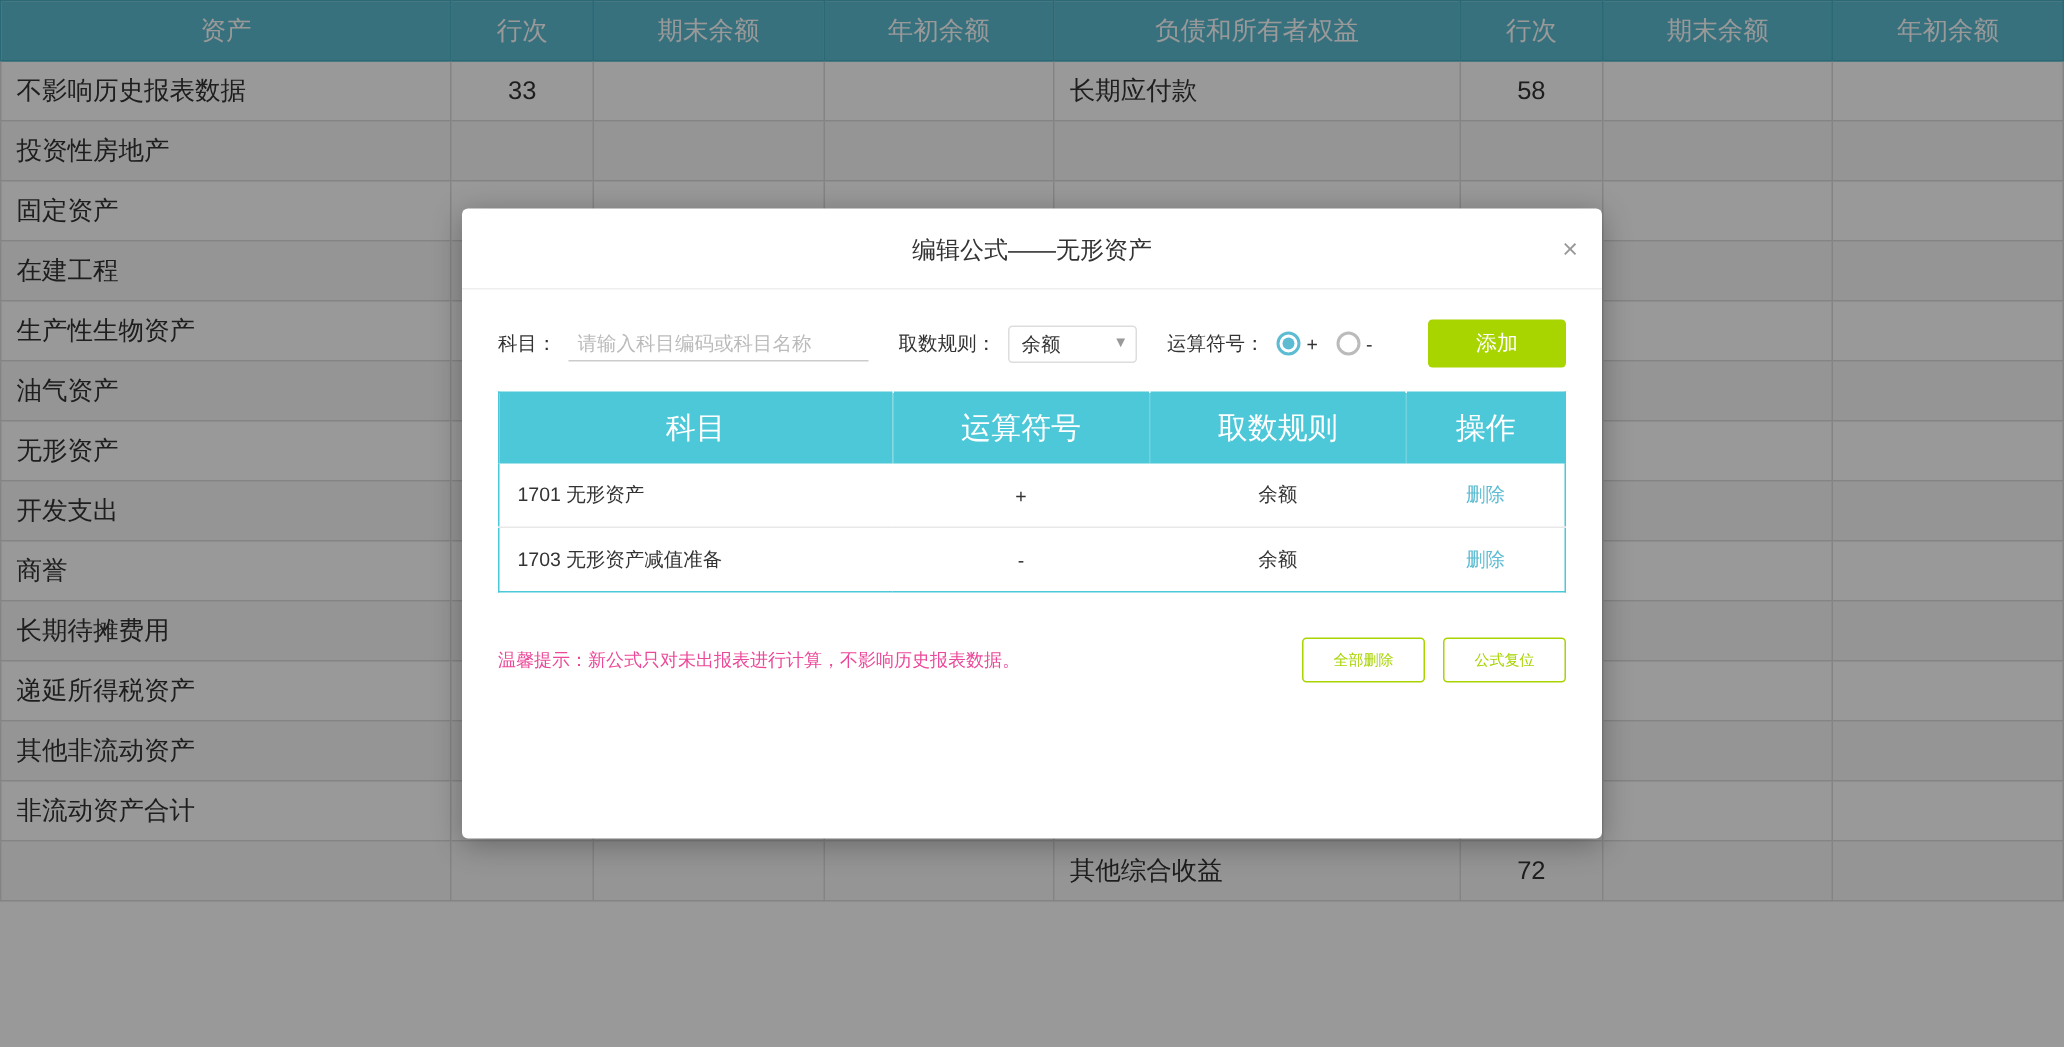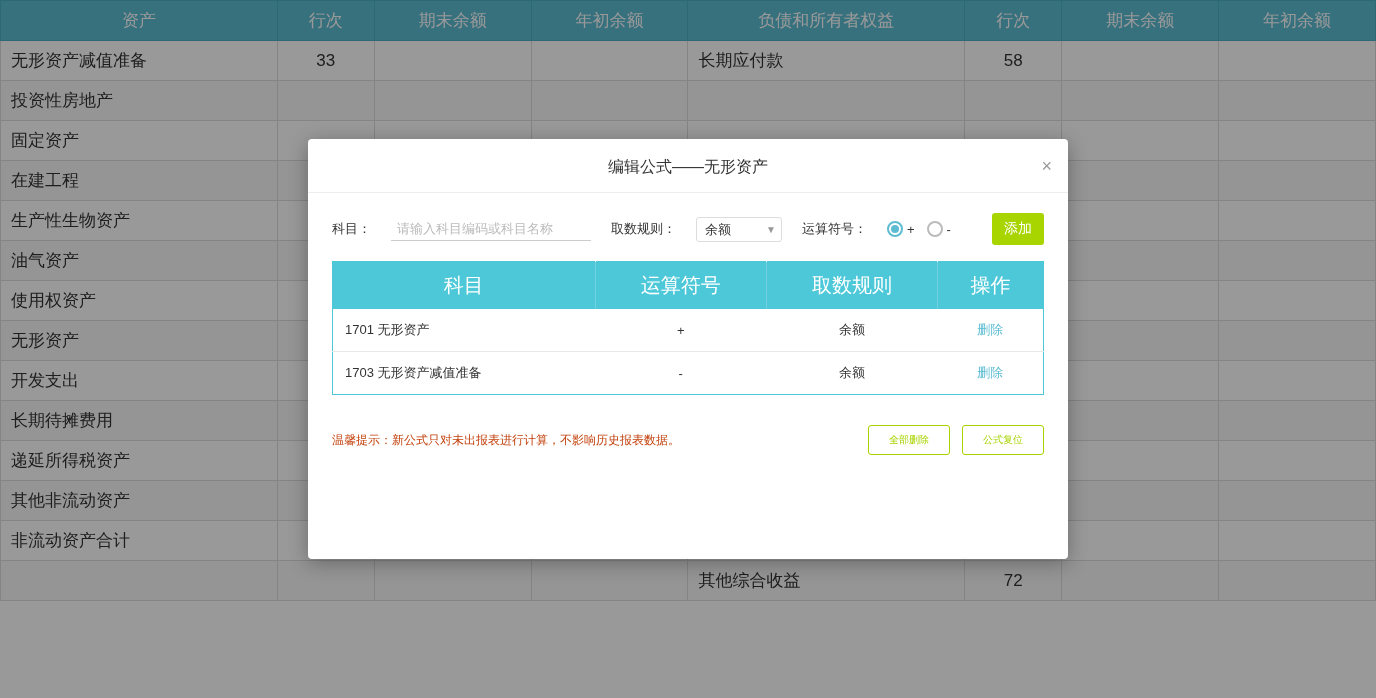--- a/index.html
+++ b/index.html
@@ -105,21 +105,21 @@
     .form-row {
       display: flex;
       align-items: center;
       padding: 20px 24px 16px;
       gap: 20px;
     }
 
     .form-group {
       display: flex;
       align-items: center;
-      gap: 20px;
+      gap: 8px;
     }
 
     .form-label {
       color: #333;
       white-space: nowrap;
       font-size: 13px;
     }
 
     .form-input {
       border: none;
@@ -209,21 +209,21 @@
       color: #333;
       font-size: 13px;
     }
 
     
     .btn-add {
       background: #a8d400;
       color: #fff;
       border: none;
       border-radius: 3px;
-      padding: 7px 12px;
+      padding: 7px 32px;
       font-size: 14px;
       cursor: pointer;
       white-space: nowrap;
       margin-left: auto;
     }
 
     
     .table-area {
       padding: 0 24px 16px;
     }
@@ -266,21 +266,21 @@
 
     
     .modal-footer {
       padding: 14px 24px 20px;
       display: flex;
       align-items: center;
       justify-content: space-between;
     }
 
     .footer-hint {
-      color: #c2410c;
+      color: #ec4899;
       font-size: 12px;
       text-align: center;
     }
 
     .footer-buttons {
       display: flex;
       gap: 12px;
     }
 
     .btn-outline {
@@ -305,21 +305,21 @@
         <th>期末余额</th>
         <th>年初余额</th>
         <th>负债和所有者权益</th>
         <th>行次</th>
         <th>期末余额</th>
         <th>年初余额</th>
       </tr>
     </thead>
     <tbody id="bg-tbody">
     <tr>
-          <td class="left-text">无形资产减值准备</td>
+          <td class="left-text">不影响历史报表数据</td>
           <td>33</td>
           <td></td>
           <td></td>
           <td class="left-text">长期应付款</td>
           <td>58</td>
           <td></td>
           <td></td>
         </tr>
         <tr>
           <td class="left-text">投资性房地产</td>
@@ -365,41 +365,41 @@
           <td class="left-text">油气资产</td>
           <td></td>
           <td></td>
           <td></td>
           <td class="left-text"></td>
           <td></td>
           <td></td>
           <td></td>
         </tr>
         <tr>
-          <td class="left-text">使用权资产</td>
-          <td></td>
-          <td></td>
-          <td></td>
-          <td class="left-text"></td>
-          <td></td>
-          <td></td>
-          <td></td>
-        </tr>
-        <tr>
           <td class="left-text">无形资产</td>
           <td></td>
           <td></td>
           <td></td>
           <td class="left-text"></td>
           <td></td>
           <td></td>
           <td></td>
         </tr>
         <tr>
           <td class="left-text">开发支出</td>
+          <td></td>
+          <td></td>
+          <td></td>
+          <td class="left-text"></td>
+          <td></td>
+          <td></td>
+          <td></td>
+        </tr>
+        <tr>
+          <td class="left-text">商誉</td>
           <td></td>
           <td></td>
           <td></td>
           <td class="left-text"></td>
           <td></td>
           <td></td>
           <td></td>
         </tr>
         <tr>
           <td class="left-text">长期待摊费用</td>

